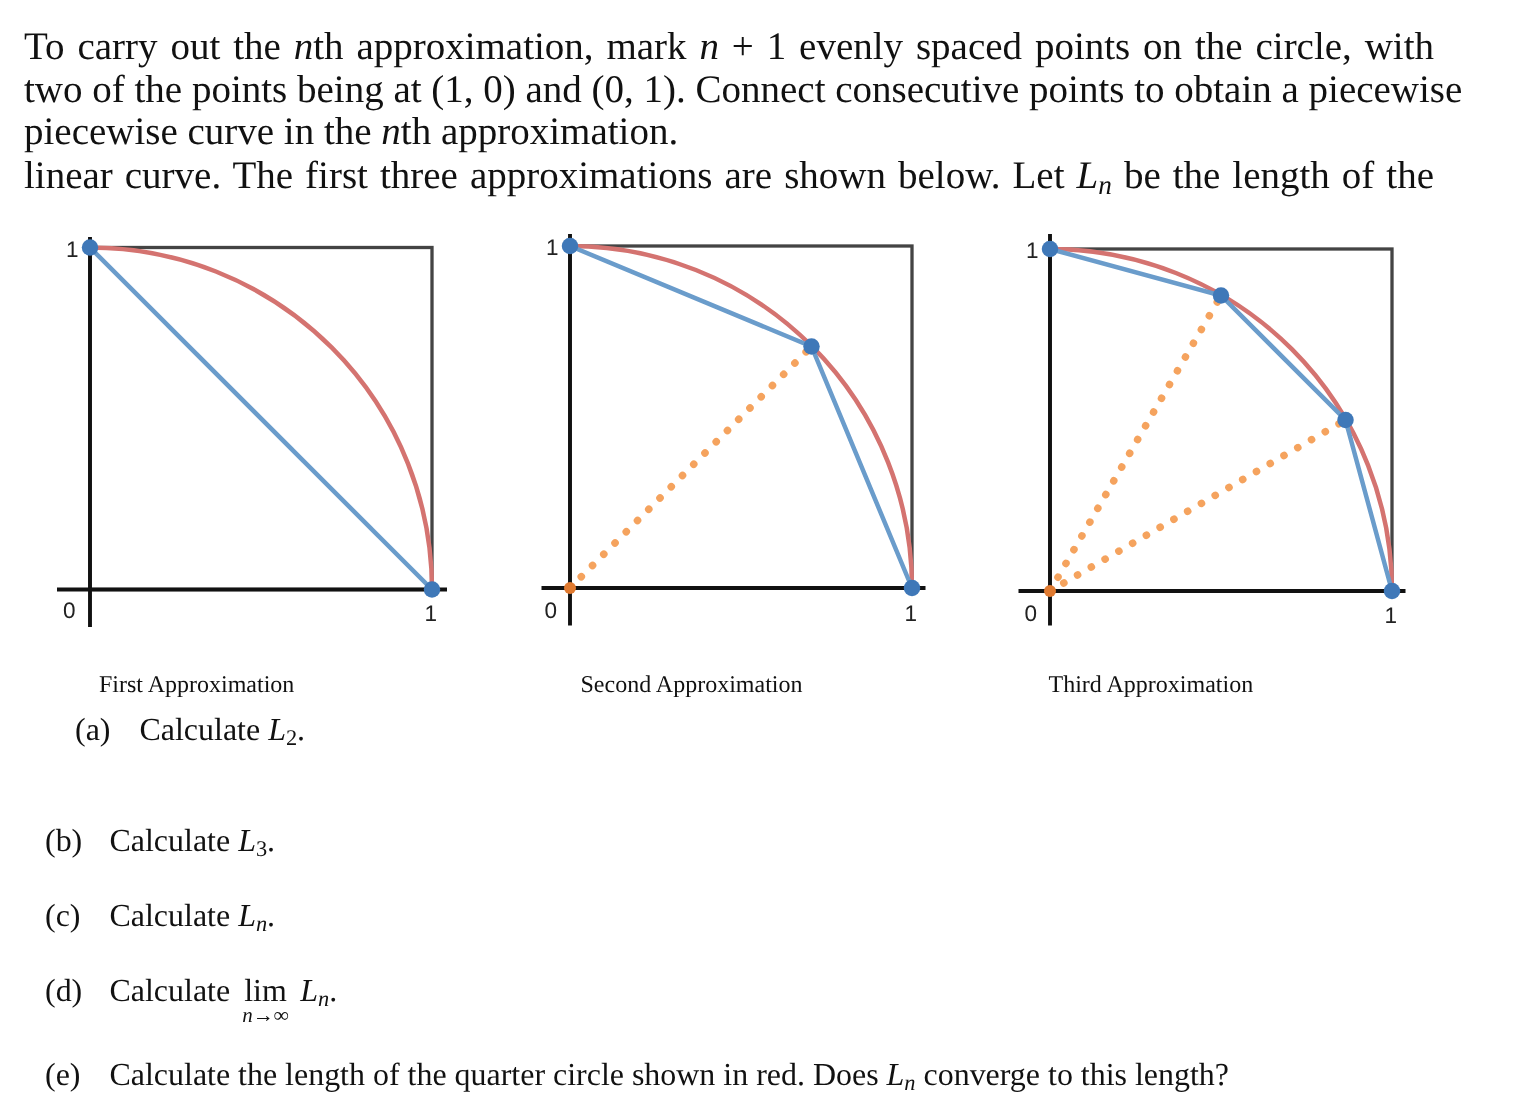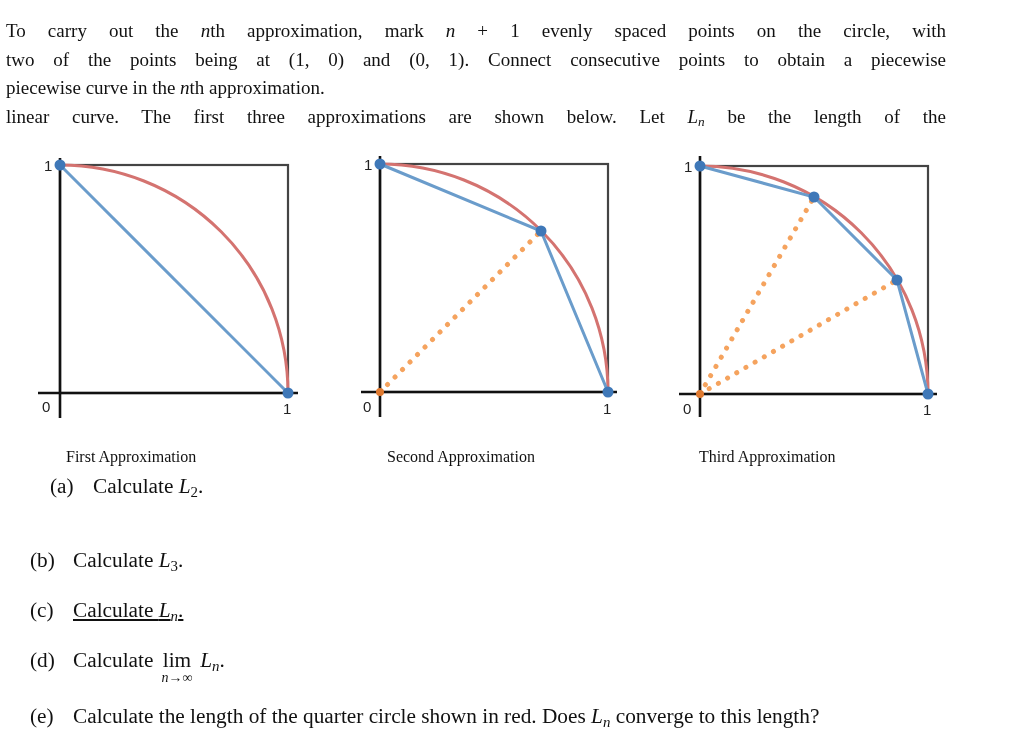--- a/index.html
+++ b/index.html
@@ -2,23 +2,23 @@
 <html><head>
 <meta charset="utf-8">
 <style>
   html, body { margin: 0; padding: 0; background: #ffffff; }
   body {
     width: 1024px; height: 743px; position: relative; overflow: hidden;
     font-family: "DejaVu Serif", "Liberation Serif", serif;
     color: #111;
   }
   .intro {
-    position: absolute; left: 6px; top: 17px; width: 940px;
+    position: absolute; left: 16px; top: 17px; width: 940px;
     font-family: "Liberation Serif", "DejaVu Serif", serif;
-    font-size: 19px; line-height: 28.6px; text-align: justify;
+    font-size: 26px; line-height: 28.6px; text-align: justify;
   }
   .intro .line { display: block; white-space: nowrap; text-align-last: justify; }
   .intro .line.last { text-align-last: left; }
   .m { font-style: italic; }
   sub { font-size: 0.7em; vertical-align: -0.25em; line-height: 0; }
   .fig { position: absolute; }
   .fig svg { display: block; }
   .caption {
     position: absolute; font-family: "Liberation Serif", "DejaVu Serif", serif;
     font-size: 16px; white-space: nowrap;
@@ -109,21 +109,21 @@
   </svg>
 </div>
 <div class="caption" style="left:699px; top:448px;text-align:right;">Third Approximation</div>
 
 <div class="q" style="top:474px;margin-left:20px;">
   <span class="lbl">(a)</span><span>Calculate </span><span class="m">L</span><sub>2</sub><span>.</span>
 </div>
 <div class="q" style="top:548px;">
   <span class="lbl">(b)</span><span>Calculate </span><span class="m">L</span><sub>3</sub><span>.</span>
 </div>
-<div class="q" style="top:598px;text-decoration:underline;">
+<div class="q" style="top:598px;">
   <span class="lbl">(c)</span><span>Calculate </span><span class="m">L</span><sub class="m">n</sub><span>.</span>
 </div>
 <div class="q" style="top:648px;">
   <span class="lbl">(d)</span><span>Calculate </span><span class="lim"><span>lim</span><span class="under">n→∞</span></span><span class="m">L</span><sub class="m">n</sub><span>.</span>
 </div>
 <div class="q" style="top:704px;">
   <span class="lbl">(e)</span><span>Calculate the length of the quarter circle shown in red. Does </span><span class="m">L</span><sub class="m">n</sub><span> converge to this length?</span>
 </div>
 
 </body></html>

